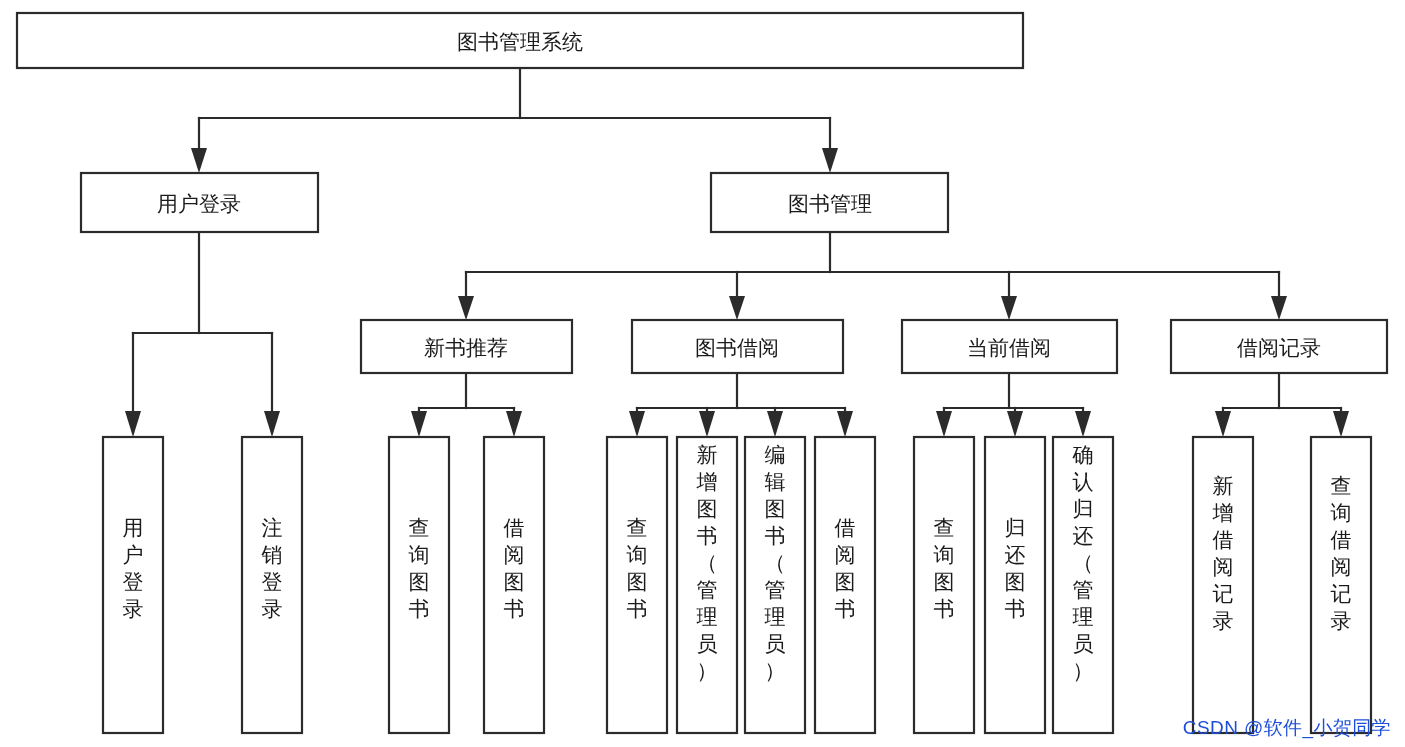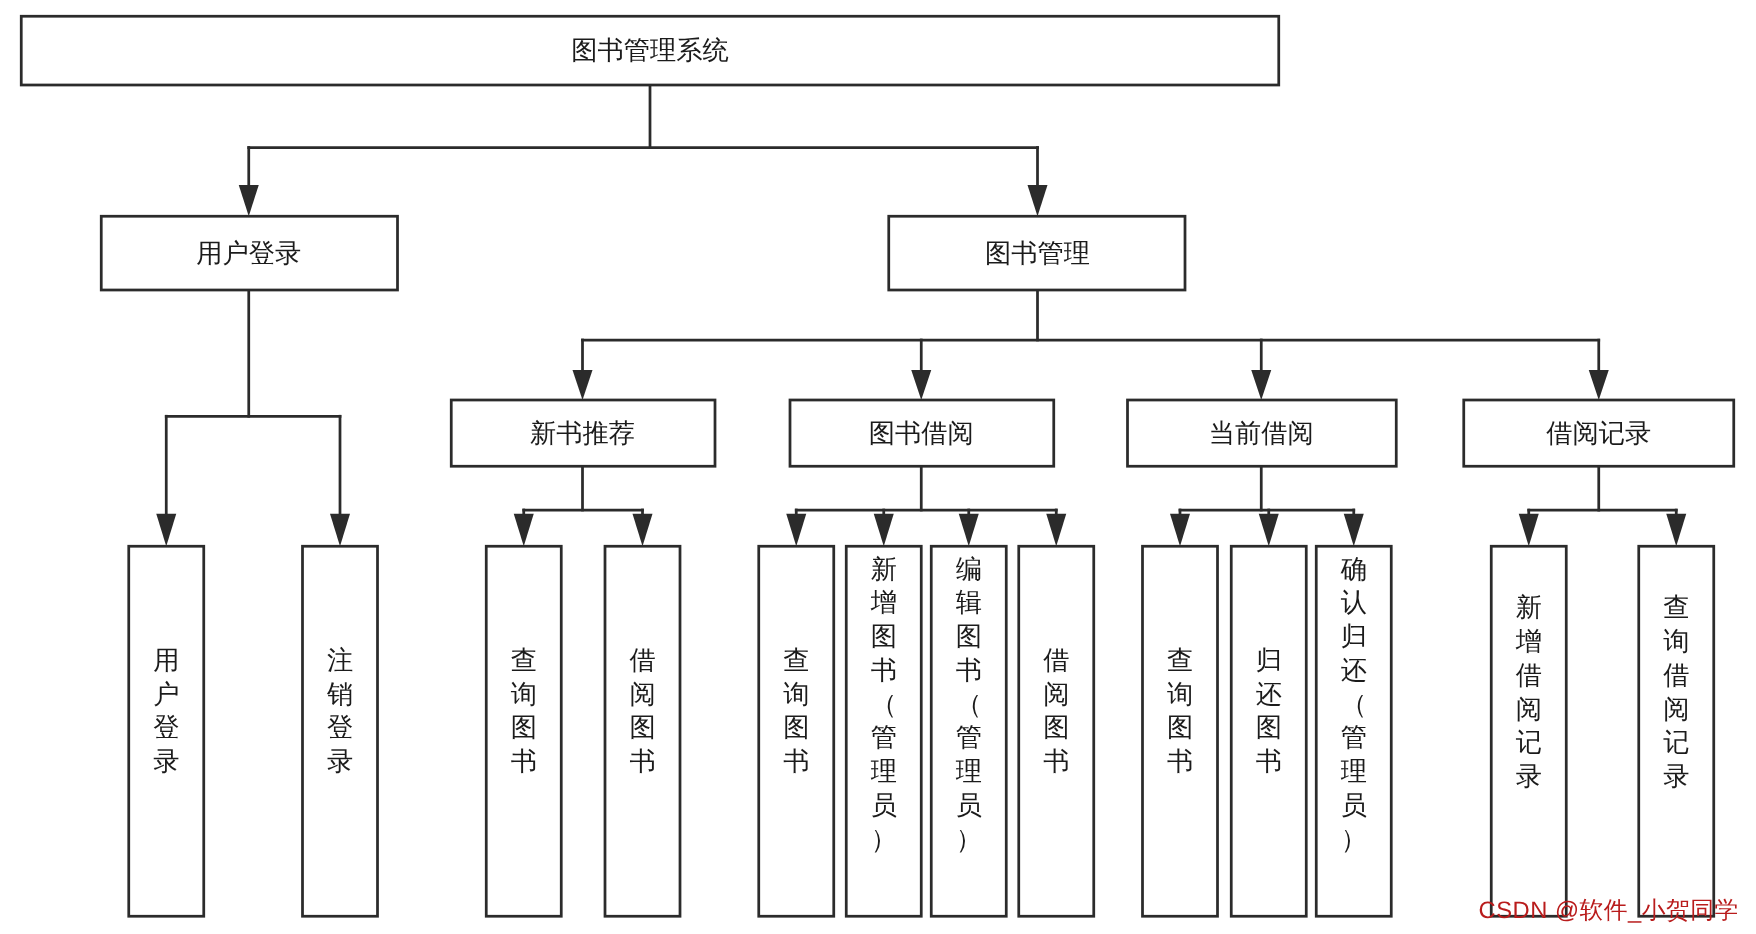--- a/index.html
+++ b/index.html
@@ -51,21 +51,21 @@
     font-family: "Liberation Sans", "DejaVu Sans", sans-serif;
     font-size: 21px;
     text-anchor: middle;
   }
   .watermark {
     position: absolute;
     right: 14px;
     bottom: 6px;
     font-family: "Liberation Sans", "DejaVu Sans", sans-serif;
     font-size: 19px;
-    color: #b91c1c;
+    color: #1d4ed8;
     letter-spacing: 0.4px;
     white-space: nowrap;
     user-select: none;
   }
 </style>
 </head>
 <body>
 
 <div id="diagram-root">
 

